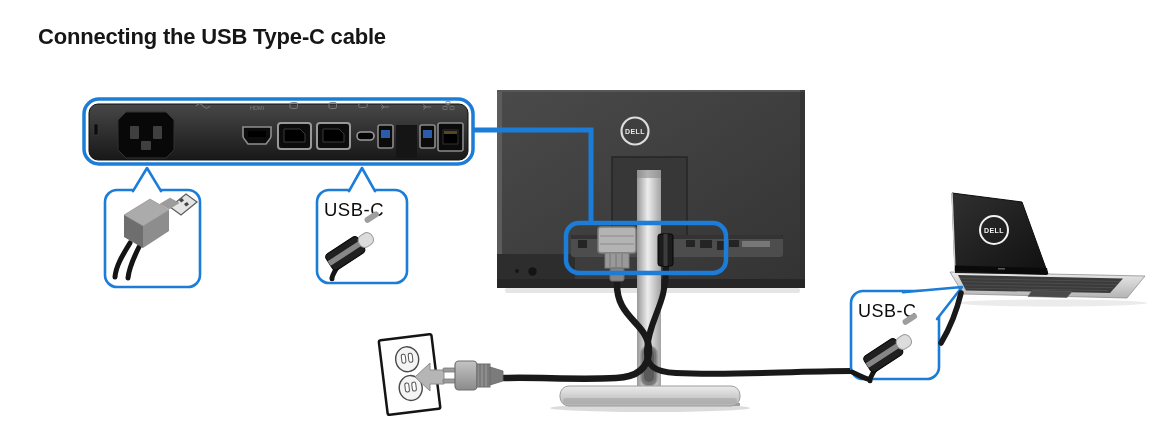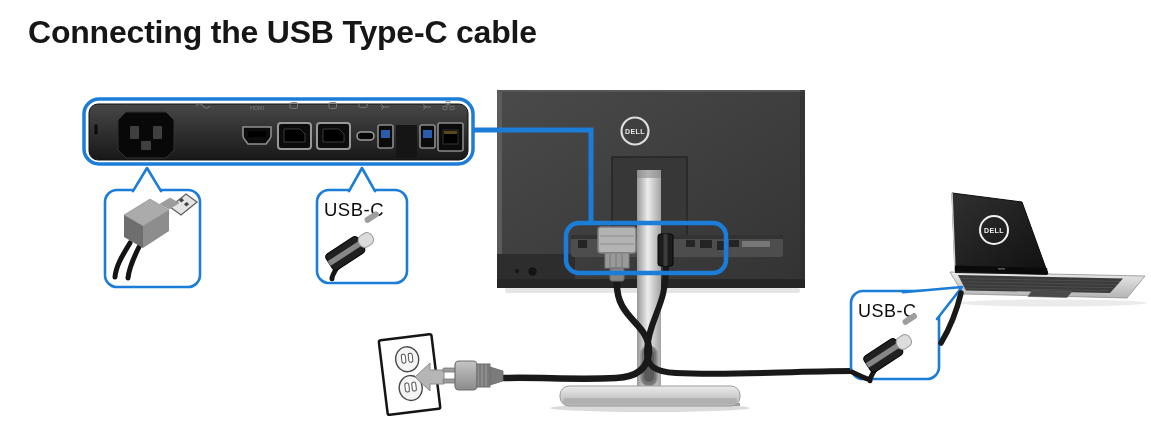--- a/index.html
+++ b/index.html
@@ -1,18 +1,18 @@
 <!DOCTYPE html>
 <html><head>
 <meta charset="utf-8">
 <style>
   html,body{margin:0;padding:0;background:#ffffff;}
   .stage{position:relative;width:1151px;height:426px;background:#fff;overflow:hidden;
          font-family:"Liberation Sans", sans-serif;}
-  .title{position:absolute;left:20px;top:6px;margin:8px;font-size:32px;font-weight:bold;
+  .title{position:absolute;left:20px;top:6px;margin:18px;font-size:22px;font-weight:bold;
          color:#161616;letter-spacing:-0.2px;}
   svg text{font-family:"Liberation Sans", sans-serif;}
 </style>
 </head>
 <body>
 
 <div class="stage">
   <h1 class="title">Connecting the USB Type-C cable</h1>
 
   <svg width="1151" height="426" viewBox="0 0 1151 426" style="position:absolute;left:0;top:0;">

